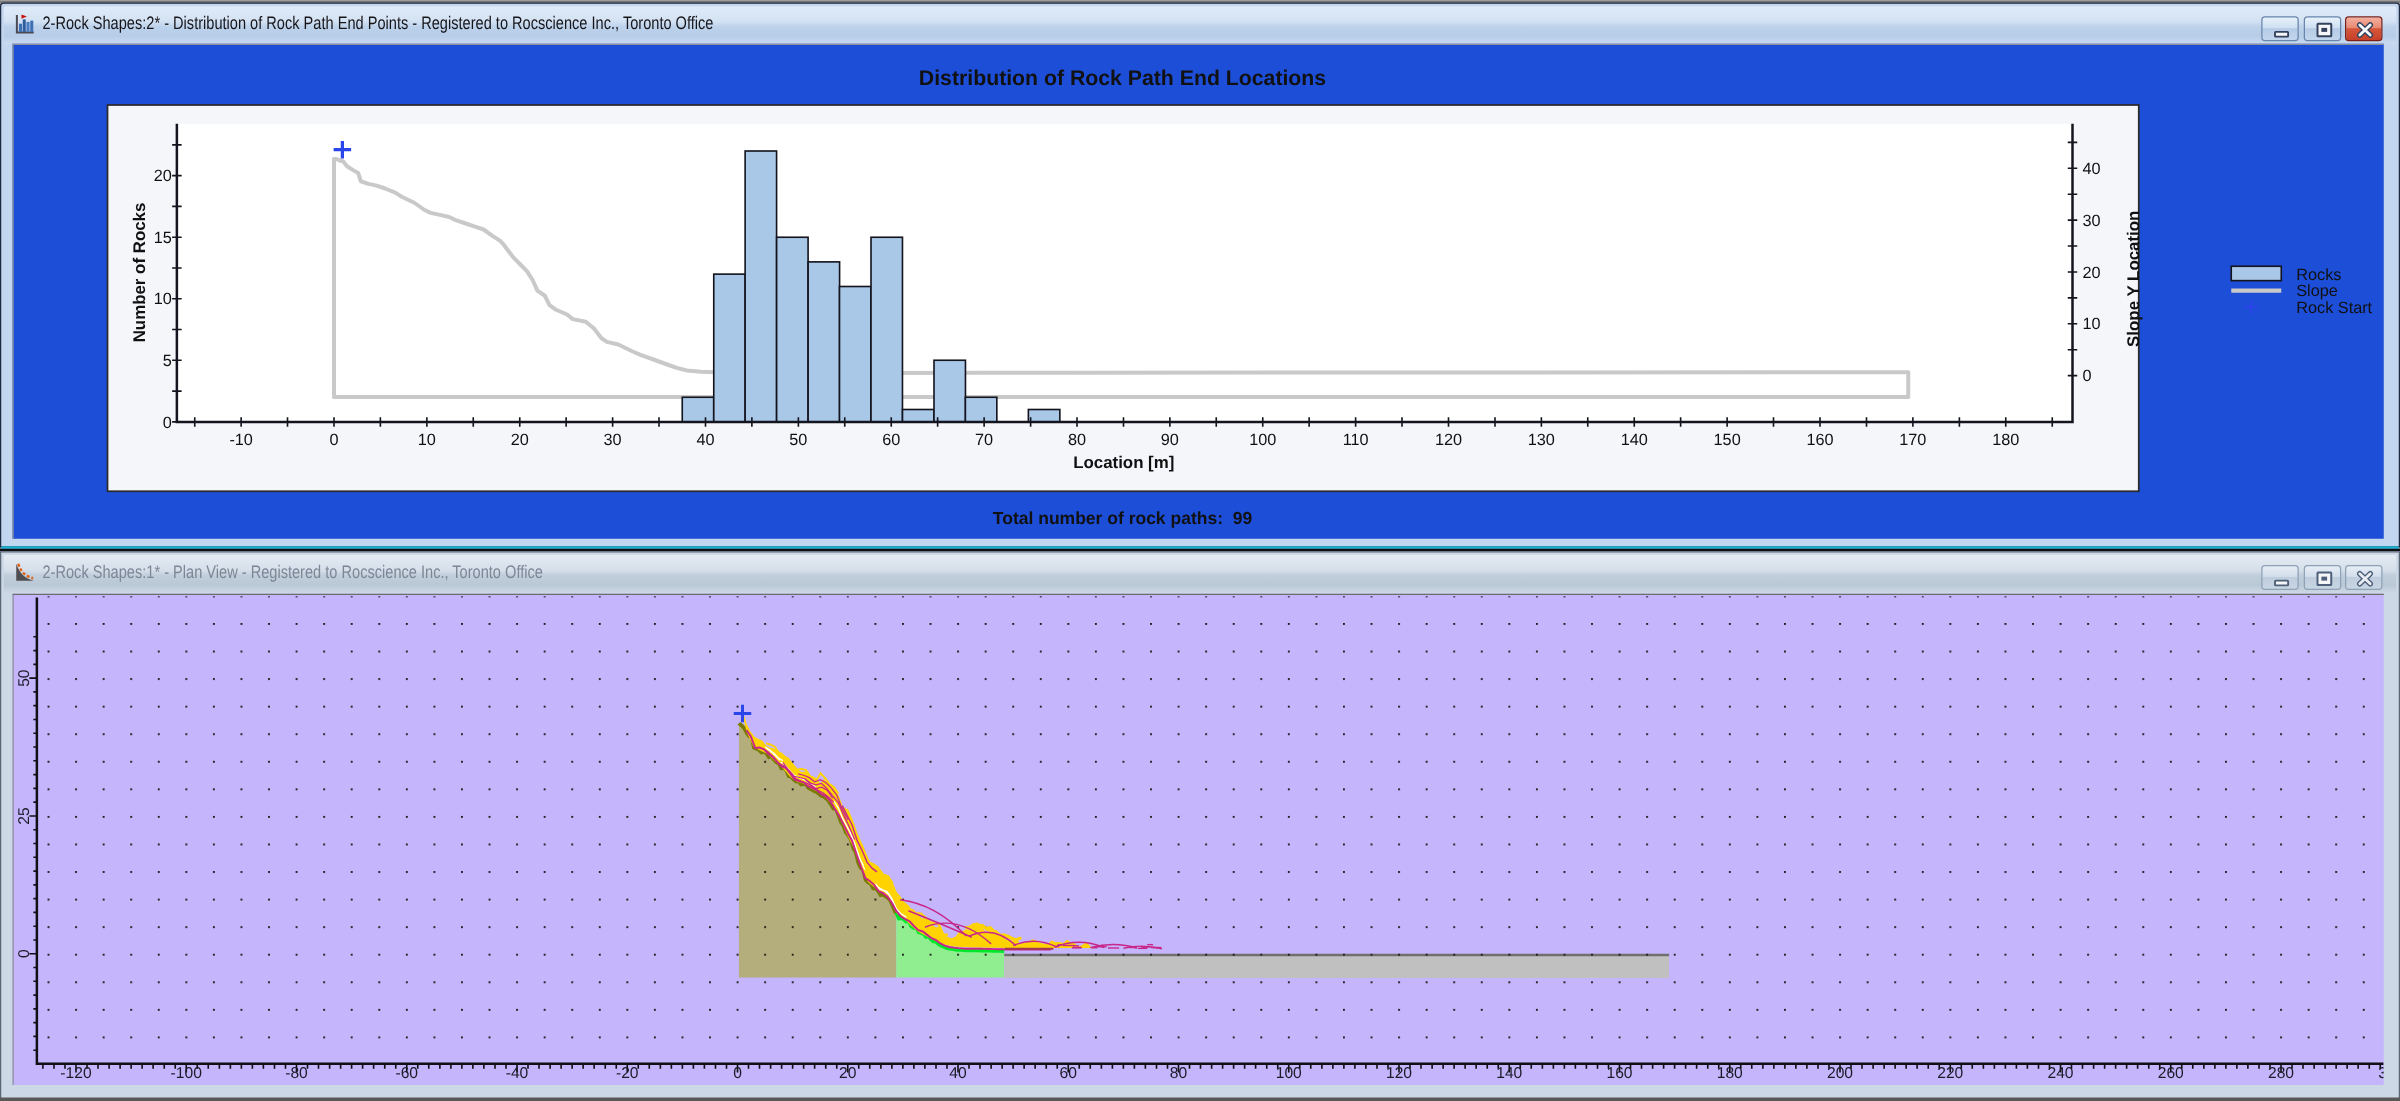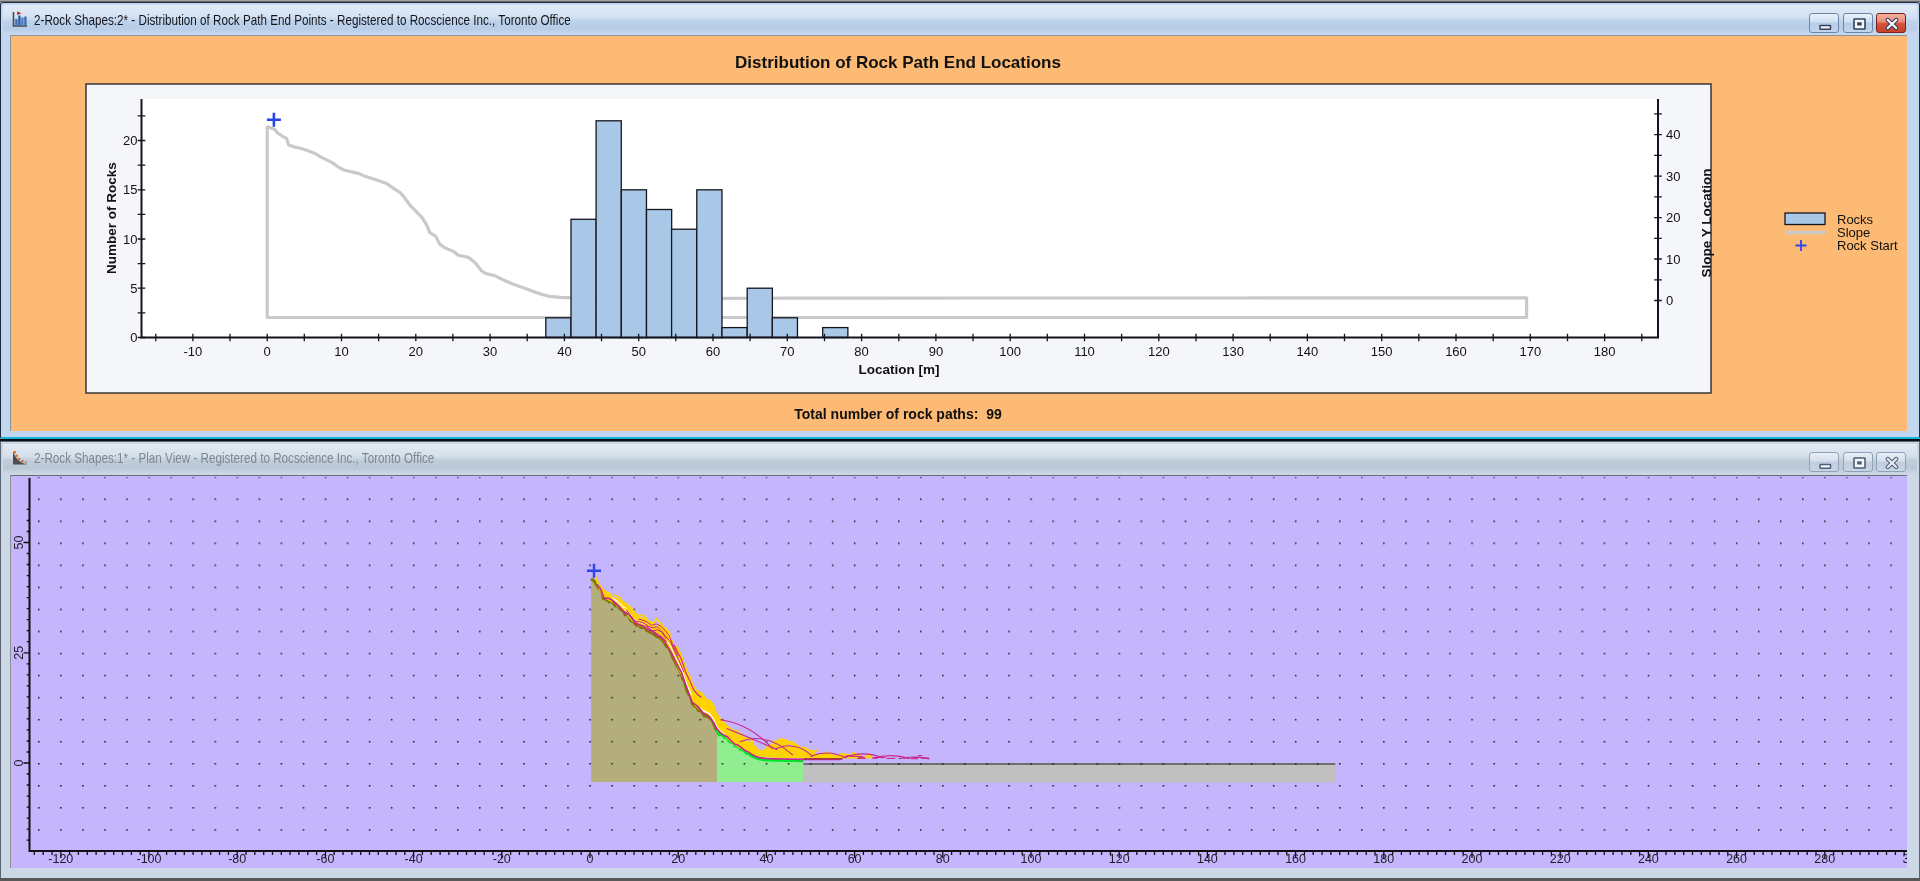--- a/index.html
+++ b/index.html
@@ -1,17 +1,17 @@
 <!DOCTYPE html>
 <html><head><meta charset="utf-8"><style>
 * {margin:0;padding:0;box-sizing:border-box}
 body {width:1920px;height:881px;overflow:hidden;background:#989898;font-family:"Liberation Sans", sans-serif;position:relative}
 .win {position:absolute;left:0;width:1920px}
 .tb {position:absolute;left:2px;right:2px;top:2px;height:30px}
-.tbt {position:absolute;left:9px;top:6px;font-size:14.5px;white-space:nowrap;display:flex;align-items:center}
+.tbt {position:absolute;left:9px;top:6px;font-size:14.5px;white-space:nowrap;display:flex;}
 .tt {display:inline-block;transform:scaleX(0.805);transform-origin:0 50%}
 </style></head>
 <body>
 <div style="position:absolute;left:0;top:0;width:1920px;height:1px;background:#9e9e9e"></div>
 <div style="position:absolute;left:0;top:1px;width:1920px;height:1px;background:#6a6a6a"></div>
 
 <div class="win" style="top:2px;height:436px;background:#c3d6ef;border:1.5px solid #1c2b40;border-radius:3px 3px 0 0">
   <div class="tb" style="background:linear-gradient(#e0ebf8 0%,#d3e2f3 40%,#bcd1ea 55%,#b7cde8 80%,#c9daf0 100%);border-radius:2px 2px 0 0">
     <div class="tbt" style="color:#15151a">
         <svg width="17" height="17" viewBox="0 0 17 17" style="margin:0 5px 0 0">
@@ -31,21 +31,21 @@
         </svg></div>
       <div style="width:30px;height:20px;border:1px solid #6a87ab;border-radius:3px;background:linear-gradient(#e8f1fb 0%,#cfe0f2 45%,#b6cce6 50%,#c2d6ec 100%);box-sizing:border-box"><svg width="30" height="20">
           <rect x="10" y="5" width="11" height="10" fill="#f4f6f8" stroke="#33415c" stroke-width="1.6" rx="0.5"></rect>
           <rect x="13.1" y="8.3" width="4.6" height="3.2" fill="#33415c"></rect>
         </svg></div>
       <div style="width:30px;height:20px;border:1px solid #7c2018;border-radius:3px;background:linear-gradient(#f4b0a0 0%,#e98973 45%,#d6563a 50%,#c6402a 100%);box-sizing:border-box"><svg width="30" height="20" viewBox="0 0 30 20">
           <path d="M10.8 6 L19.2 14 M19.2 6 L10.8 14" stroke="#33415c" stroke-width="4.4" stroke-linecap="round"></path>
           <path d="M10.8 6 L19.2 14 M19.2 6 L10.8 14" stroke="#f6f8fa" stroke-width="2.2" stroke-linecap="round"></path>
         </svg></div>
     </div>
-  <div style="position:absolute;left:9px;top:32px;width:1897px;height:396px;background:#fdba74;border-top:1px solid #8c9099;border-left:1px solid #8c9099">
+  <div style="position:absolute;left:9px;top:32px;width:1897px;height:396px;background:#1d4ed8;border-top:1px solid #8c9099;border-left:1px solid #8c9099">
     <svg width="1897" height="396" viewBox="11 34 1897 396" font-family="Liberation Sans, sans-serif">
         <rect x="86" y="82" width="1625" height="309" fill="#f4f6fa" stroke="#2b2b2b" stroke-width="1.4"></rect>
         <rect x="141.5" y="97" width="1516" height="238.5" fill="#ffffff"></rect>
         <text x="898" y="66" font-size="17" font-weight="bold" text-anchor="middle" fill="#111">Distribution of Rock Path End Locations</text>
         <path d="M267.2 315.5 L267.2 125.2 L269.1 125.2 L270.9 126.0 L274.6 127.2 L277.6 131.0 L282.8 134.3 L286.5 136.4 L288.7 143.0 L294.7 145.1 L300.6 146.3 L308.1 148.8 L316.2 152.1 L321.4 155.4 L331.8 160.4 L339.3 165.8 L344.5 168.3 L351.9 169.9 L359.3 171.6 L364.5 174.1 L372.0 176.6 L379.4 179.1 L386.8 181.6 L394.3 186.9 L400.2 190.7 L403.2 194.0 L406.9 199.0 L410.6 203.9 L416.5 209.8 L421.7 215.1 L426.2 222.2 L429.9 230.5 L435.9 234.6 L439.6 242.1 L444.8 245.8 L453.7 249.6 L458.2 253.3 L468.6 255.4 L475.2 260.8 L481.2 268.6 L485.6 271.5 L494.6 273.6 L505.7 279.0 L512.4 281.9 L522.8 285.6 L535.4 290.2 L541.4 292.3 L549.5 294.4 L560.7 295.4 L571.8 295.8 L594.1 296.0 L626.8 296.4 L675.8 296.4 L713.0 296.4 L787.3 296.2 L861.6 296.2 L1010.2 296.0 L1233.1 296.0 L1526.6 295.8 L1526.6 295.8 L1526.6 315.5 Z" fill="none" stroke="#c9c9c9" stroke-width="3.2" stroke-linejoin="round"></path>
         <rect x="545.8" y="315.8" width="25.17" height="19.7" fill="#a9c8e8" stroke="#14141e" stroke-width="1.3"></rect>
         <rect x="571.0" y="217.3" width="25.17" height="118.2" fill="#a9c8e8" stroke="#14141e" stroke-width="1.3"></rect>
         <rect x="596.1" y="118.8" width="25.17" height="216.7" fill="#a9c8e8" stroke="#14141e" stroke-width="1.3"></rect>
         <rect x="621.3" y="187.8" width="25.17" height="147.8" fill="#a9c8e8" stroke="#14141e" stroke-width="1.3"></rect>
         <rect x="646.5" y="207.5" width="25.17" height="128.0" fill="#a9c8e8" stroke="#14141e" stroke-width="1.3"></rect>

